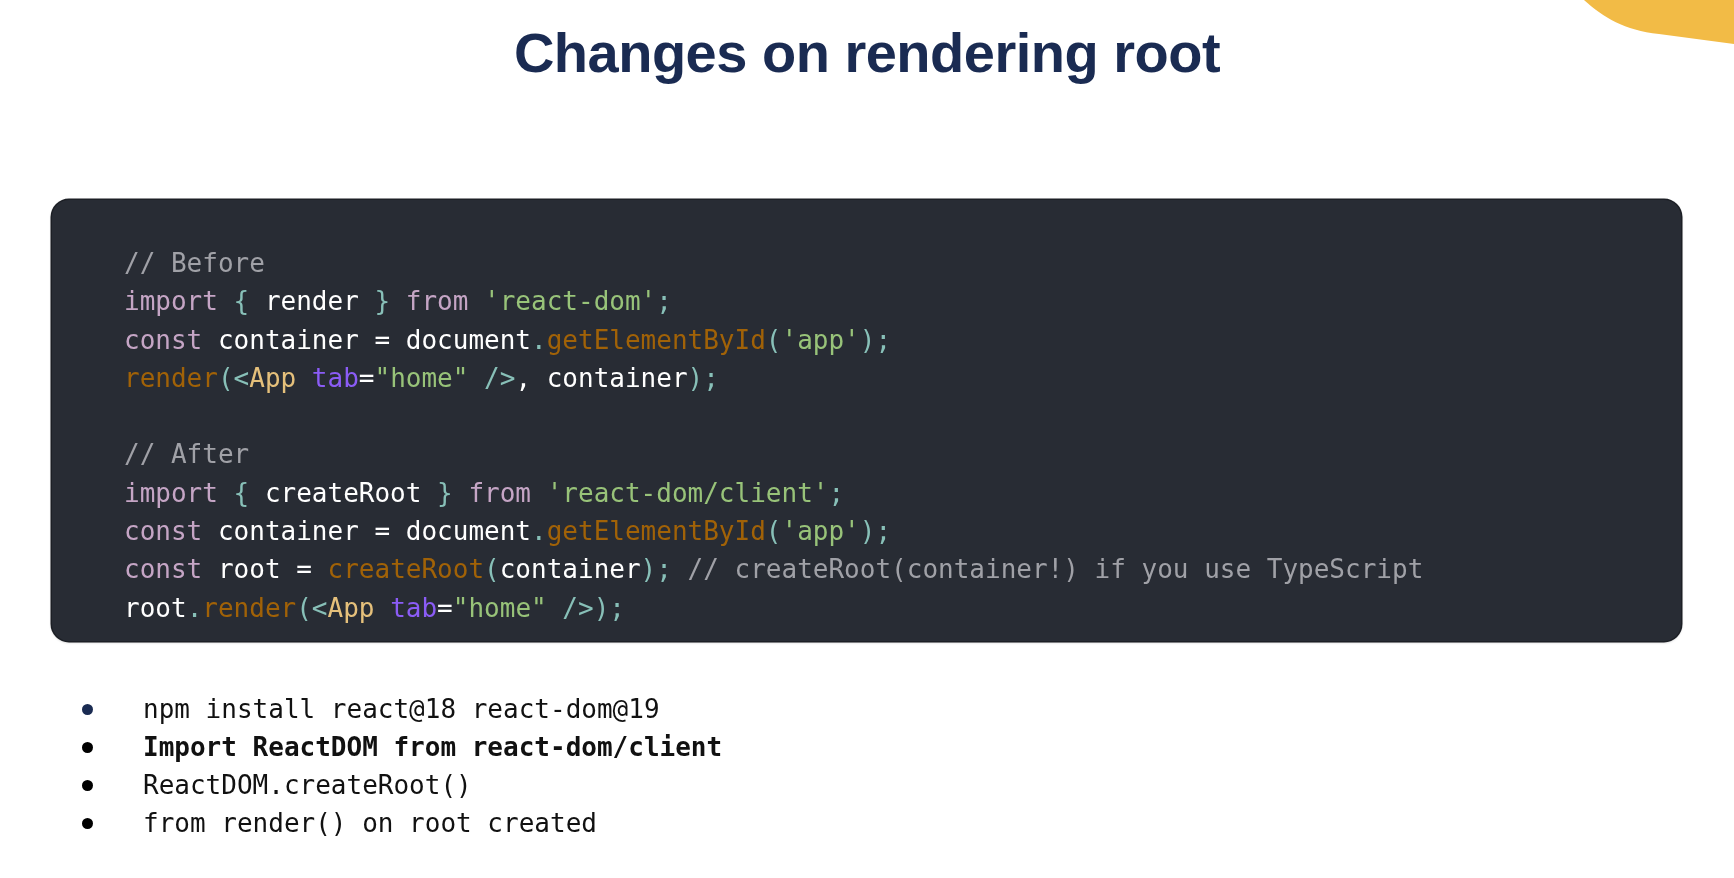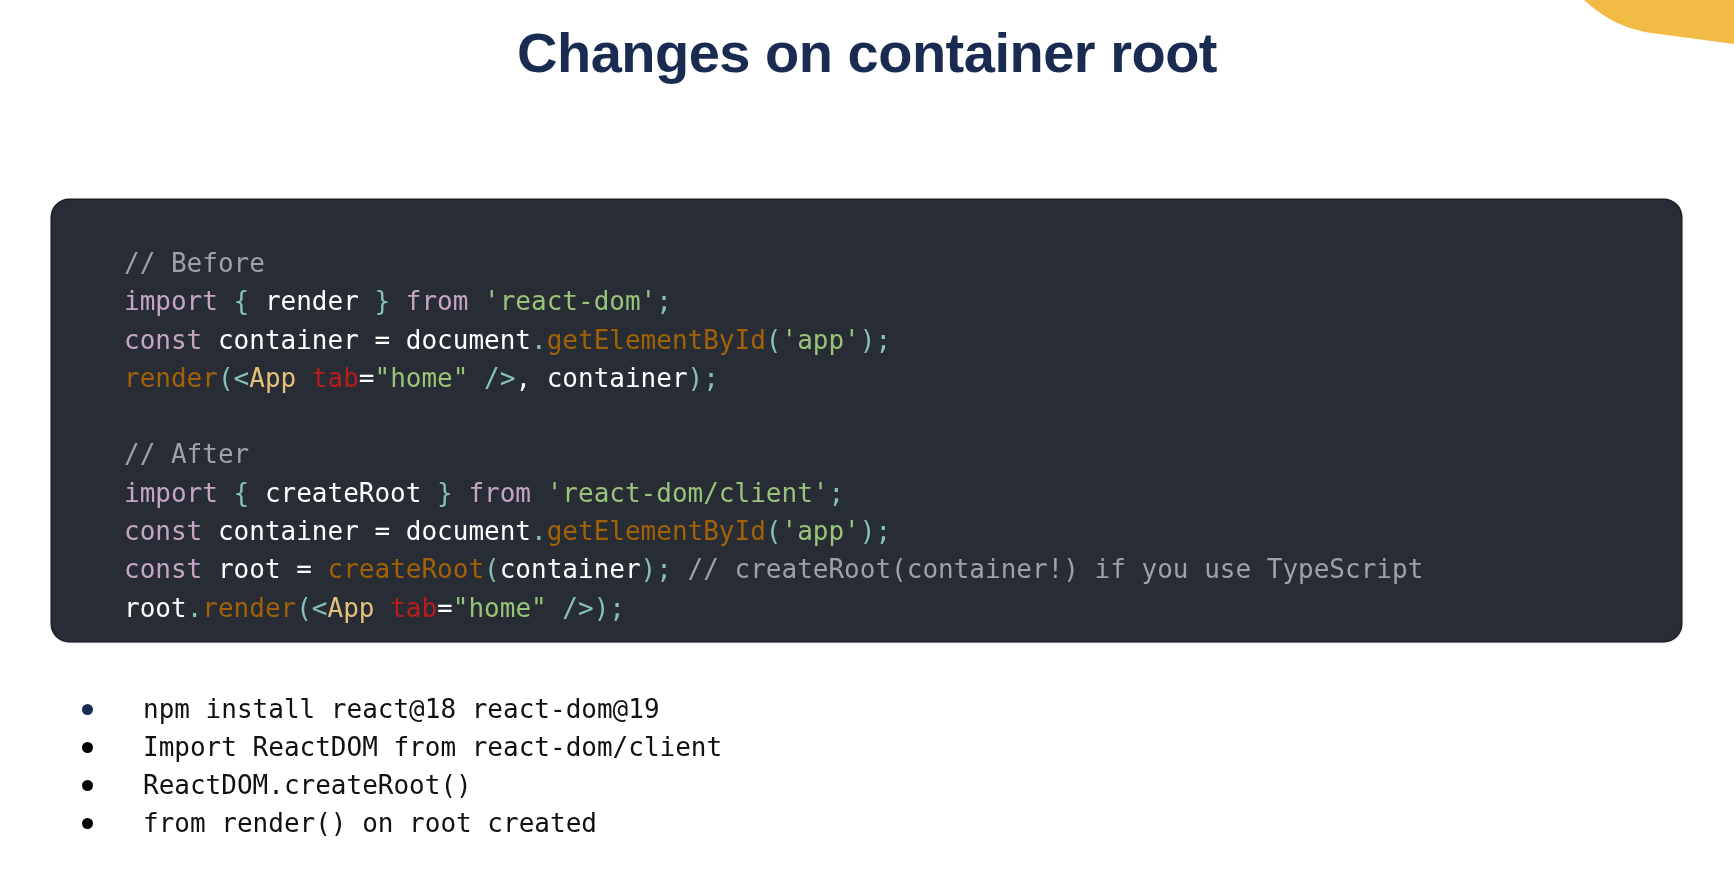--- a/index.html
+++ b/index.html
@@ -56,21 +56,21 @@
       color: #ffffff;
       white-space: pre;
     }
     .code .line { display: block; height: 38.3px; }
     .c-comment { color: #a0a1a7; }
     .c-kw { color: #c5a5c5; }
     .c-punc { color: #88c0b8; }
     .c-str { color: #98c379; }
     .c-fn { color: #a16207; }
     .c-tag { color: #e5c07b; }
-    .c-attr { color: #b91c1c; }
+    .c-attr { color: #8b5cf6; }
     .c-plain { color: #ffffff; }
 
     .bullets {
       position: absolute;
       left: 0;
       top: 690px;
       margin: 0;
       padding: 0;
       list-style: none;
     }
@@ -100,23 +100,23 @@
     .bullet.b0 { top: 0; }
     .bullet.b1 .text { font-weight: bold; }
   </style>
 </head>
 <body>
 
 <svg class="corner-blob" viewBox="0 0 150 48" xmlns="http://www.w3.org/2000/svg">
   <path d="M0 0 C 20 18, 40 30, 75 34 L 150 44 L 150 0 Z" fill="#f2bb46"></path>
 </svg>
 
-<h1 class="title">Changes on container root</h1>
+<h1 class="title">Changes on rendering root</h1>
 
 <div class="code-box"></div>
 <pre class="code" id="code"><span class="line"><span class="c-comment">// Before</span></span><span class="line"><span class="c-kw">import</span><span class="c-punc"> { </span><span class="c-plain">render</span><span class="c-punc"> } </span><span class="c-kw">from</span><span class="c-plain"> </span><span class="c-str">'react-dom'</span><span class="c-punc">;</span></span><span class="line"><span class="c-kw">const</span><span class="c-plain"> container = document</span><span class="c-punc">.</span><span class="c-fn">getElementById</span><span class="c-punc">(</span><span class="c-str">'app'</span><span class="c-punc">);</span></span><span class="line"><span class="c-fn">render</span><span class="c-punc">(&lt;</span><span class="c-tag">App</span><span class="c-attr"> tab</span><span class="c-plain">=</span><span class="c-str">"home"</span><span class="c-punc"> /&gt;</span><span class="c-plain">, container</span><span class="c-punc">);</span></span><span class="line"> </span><span class="line"><span class="c-comment">// After</span></span><span class="line"><span class="c-kw">import</span><span class="c-punc"> { </span><span class="c-plain">createRoot</span><span class="c-punc"> } </span><span class="c-kw">from</span><span class="c-plain"> </span><span class="c-str">'react-dom/client'</span><span class="c-punc">;</span></span><span class="line"><span class="c-kw">const</span><span class="c-plain"> container = document</span><span class="c-punc">.</span><span class="c-fn">getElementById</span><span class="c-punc">(</span><span class="c-str">'app'</span><span class="c-punc">);</span></span><span class="line"><span class="c-kw">const</span><span class="c-plain"> root = </span><span class="c-fn">createRoot</span><span class="c-punc">(</span><span class="c-plain">container</span><span class="c-punc">); </span><span class="c-comment">// createRoot(container!) if you use TypeScript</span></span><span class="line"><span class="c-plain">root</span><span class="c-punc">.</span><span class="c-fn">render</span><span class="c-punc">(&lt;</span><span class="c-tag">App</span><span class="c-attr"> tab</span><span class="c-plain">=</span><span class="c-str">"home"</span><span class="c-punc"> /&gt;</span><span class="c-punc">);</span></span></pre>
 
 <ul class="bullets" id="bullets">
     <li class="bullet b0"><span class="dot" style="background: rgb(26, 43, 82);"></span><span class="text">npm install react@18 react-dom@19</span></li>
-    <li class="bullet b1"><span class="dot" style="background: rgb(0, 0, 0);"></span><span class="text" style="font-weight: normal;">Import ReactDOM from react-dom/client</span></li>
+    <li class="bullet b1"><span class="dot" style="background: rgb(0, 0, 0);"></span><span class="text" style="font-weight: bold;">Import ReactDOM from react-dom/client</span></li>
     <li class="bullet b2"><span class="dot" style="background: rgb(0, 0, 0);"></span><span class="text">ReactDOM.createRoot()</span></li>
     <li class="bullet b3"><span class="dot" style="background: rgb(0, 0, 0);"></span><span class="text">from render() on root created</span></li>
   </ul>
 
 </body></html>

